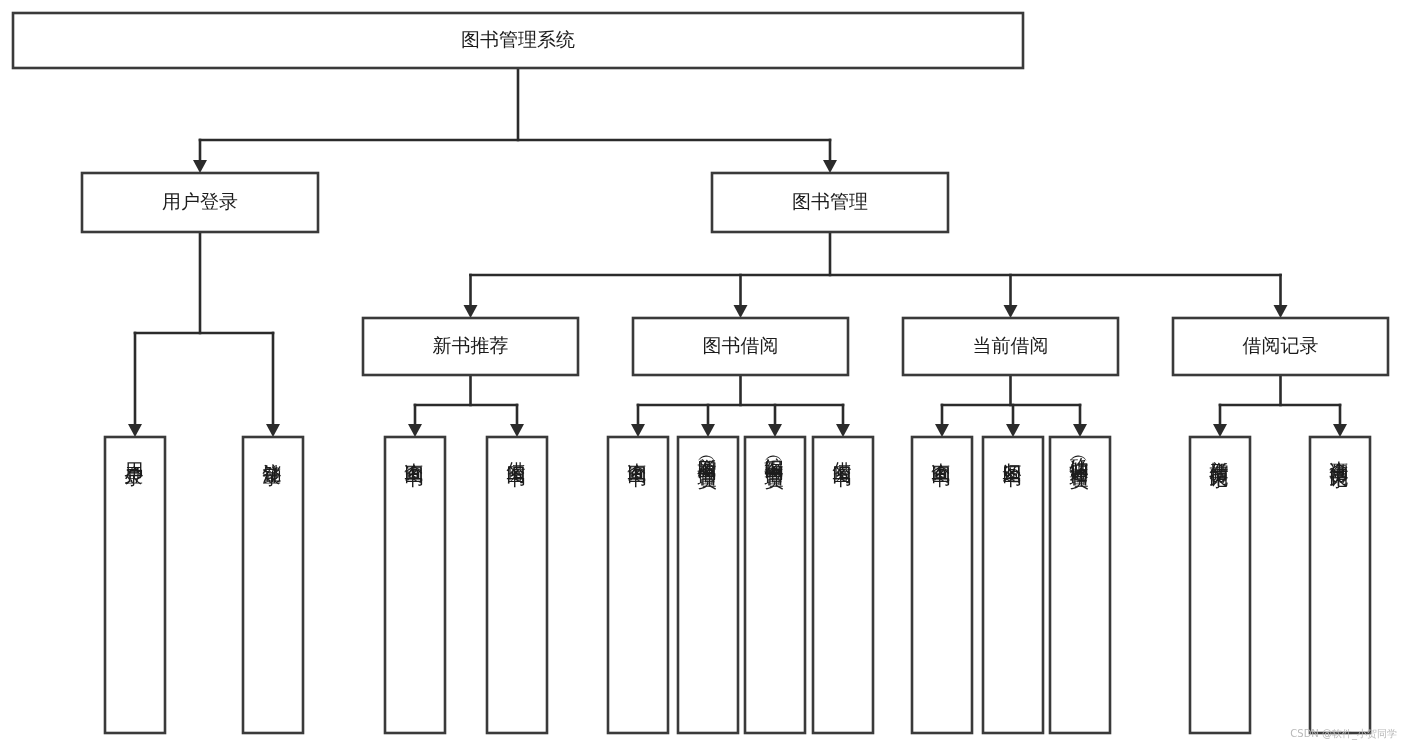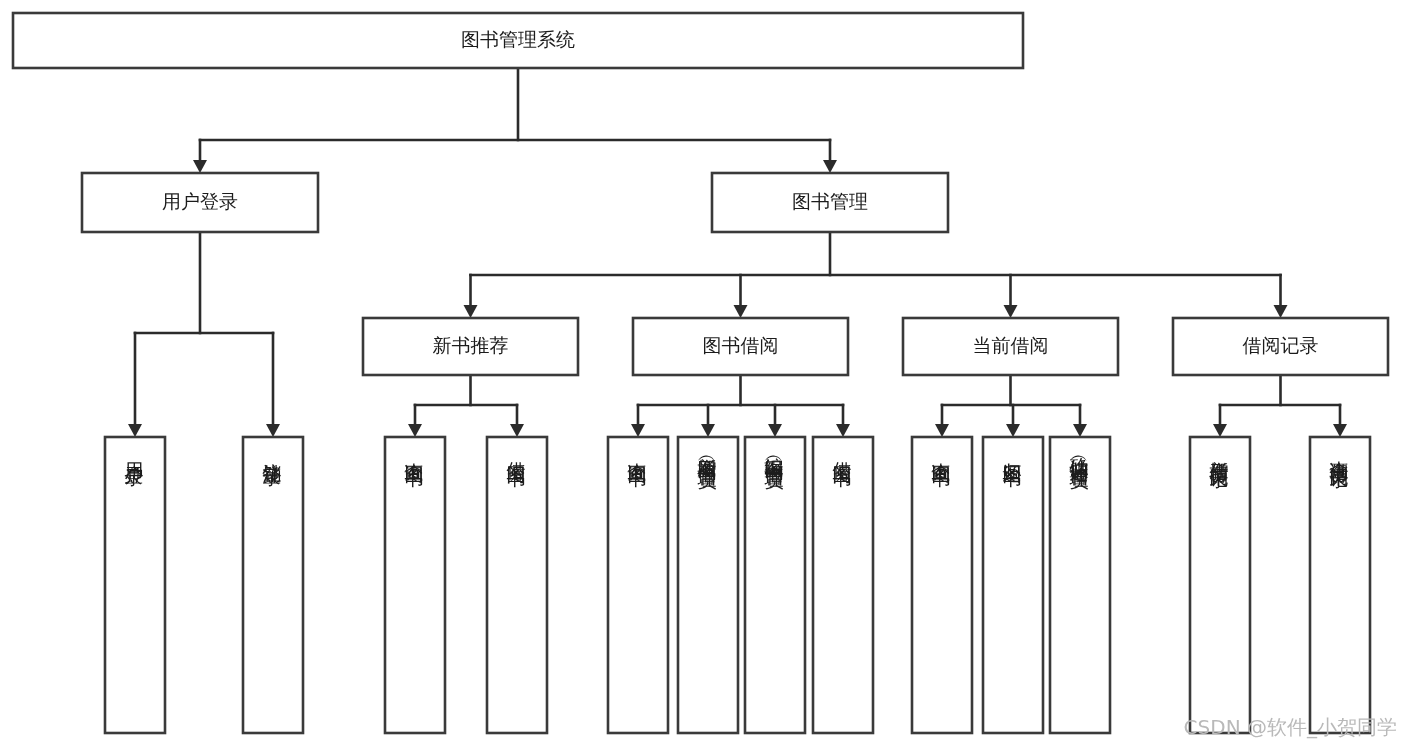--- a/index.html
+++ b/index.html
@@ -55,21 +55,21 @@
     writing-mode: vertical-rl;
     text-orientation: upright;
     text-anchor: middle;
     letter-spacing: 2px;
   }
   .watermark-text {
     position: absolute;
     right: 8px;
     bottom: 6px;
     font-family: "DejaVu Sans", "Liberation Sans", sans-serif;
-    font-size: 20px;
+    font-size: 10px;
     color: #b9b9b9;
     white-space: nowrap;
     user-select: none;
   }
 </style>
 </head>
 <body>
 
 <div id="diagram-root">
   <svg id="tree-svg" viewBox="0 0 1405 747" xmlns="http://www.w3.org/2000/svg">

